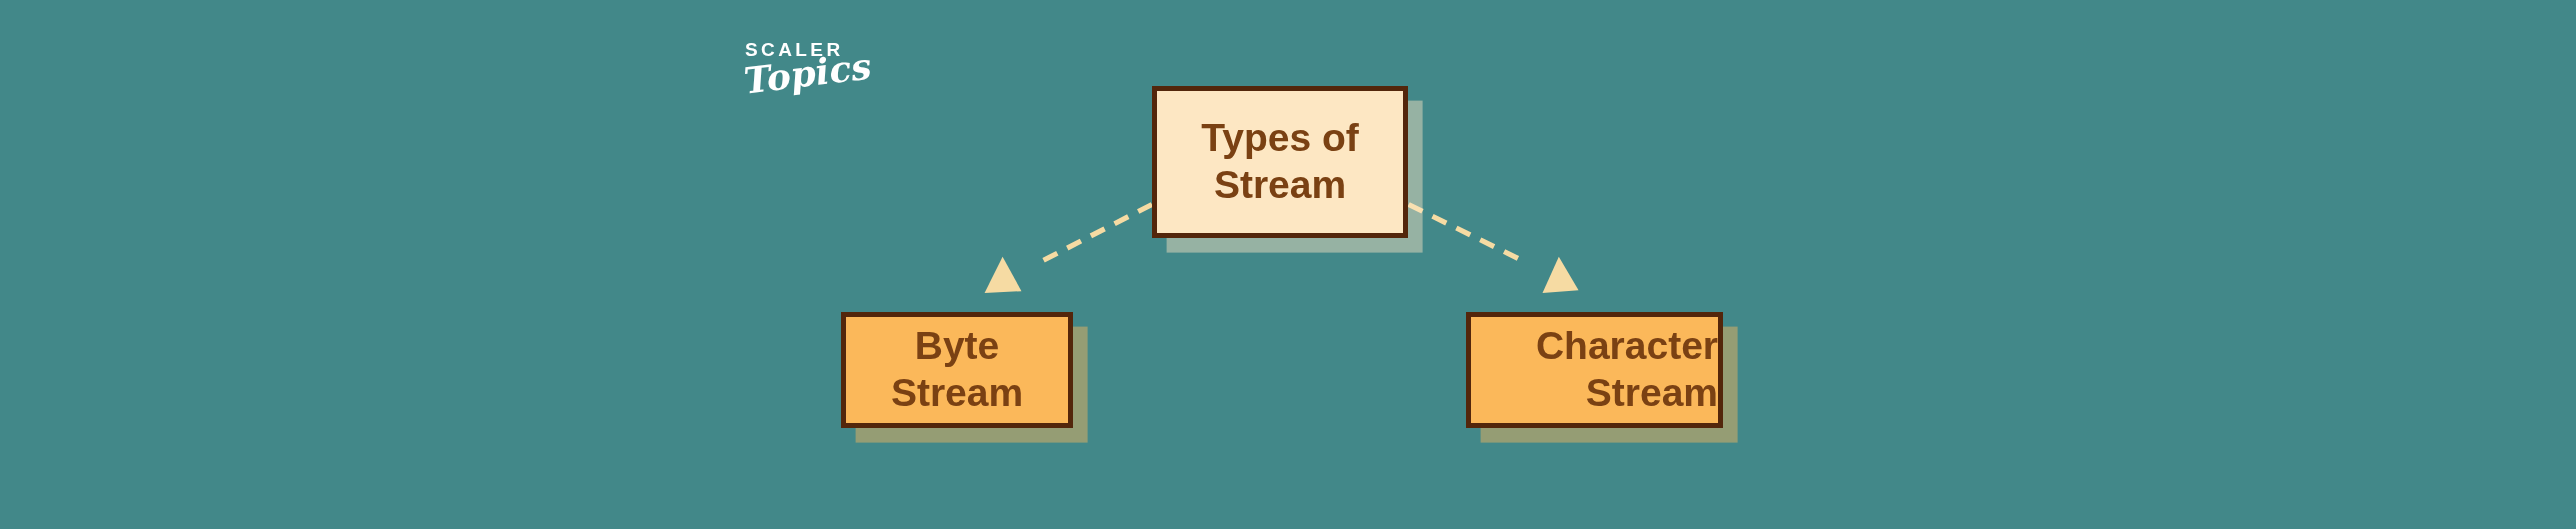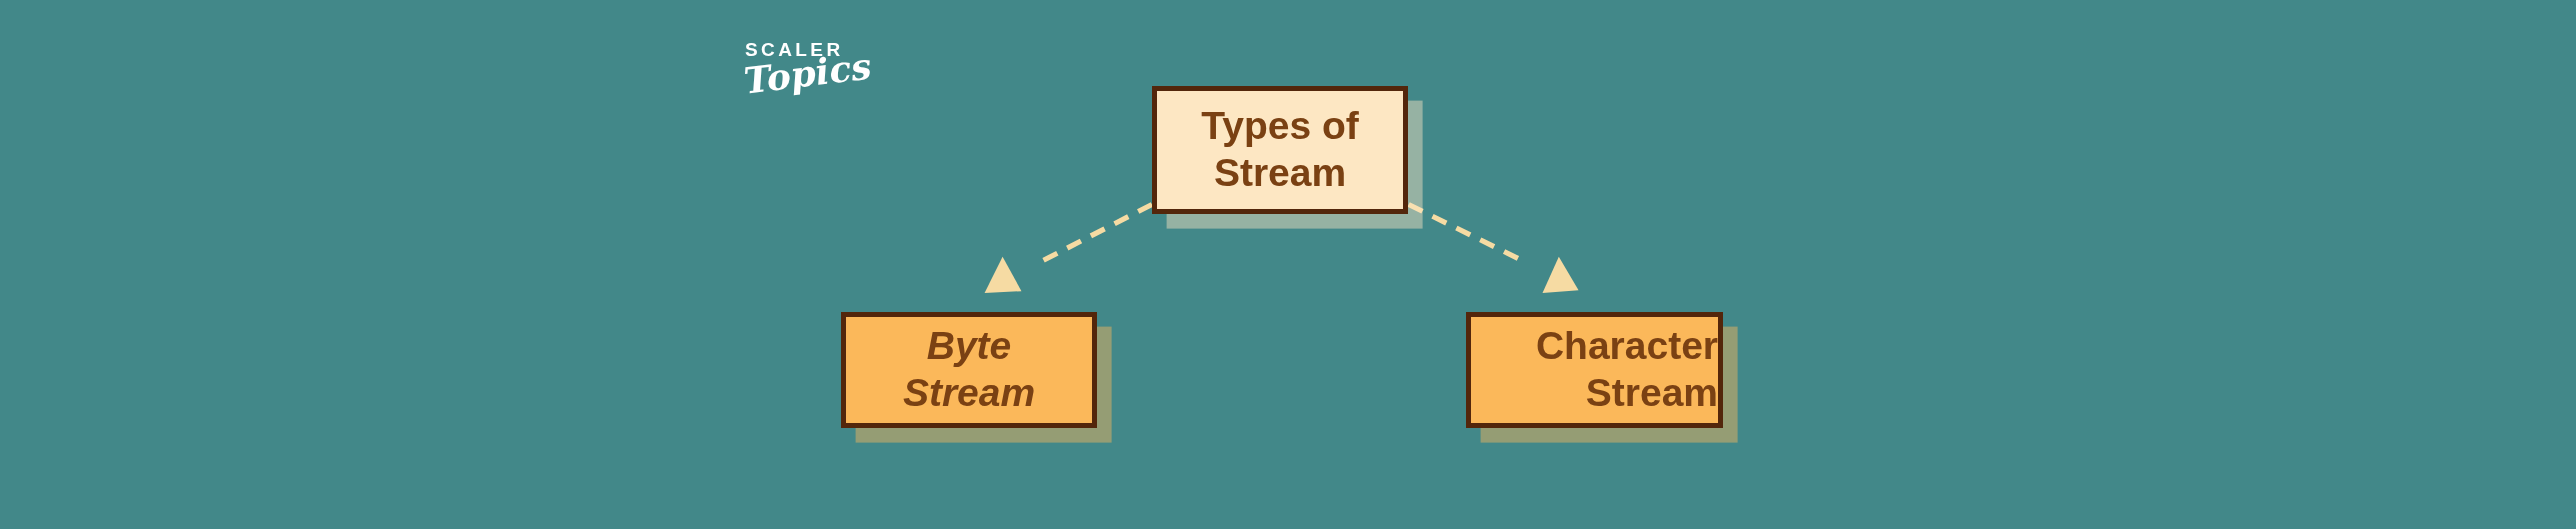--- a/index.html
+++ b/index.html
@@ -55,34 +55,33 @@
     text-align: center;
     font-weight: 700;
     font-size: 39px;
     line-height: 1.2;
     color: #7A4113;
   }
   .node-root {
     left: 1152px;
     top: 86px;
     width: 256px;
-    height: 128px;
+    height: 152px;
     background: #FDE7C3;
     box-shadow: 14.6px 14.6px 0 rgba(253, 231, 195, 0.45);
   }
   .node-child {
     background: #FBB85A;
     box-shadow: 14.6px 14.6px 0 rgba(251, 184, 90, 0.45);
   }
   .node-byte {
     left: 841px;
     top: 312px;
-    width: 256px;
+    width: 232px;
     height: 116px;
-    font-style: italic;
   }
   .node-character {
     left: 1466px;
     top: 312px;
     width: 257px;
     height: 116px;
     align-items: flex-end;
   }
   .node span {
     display: block;

